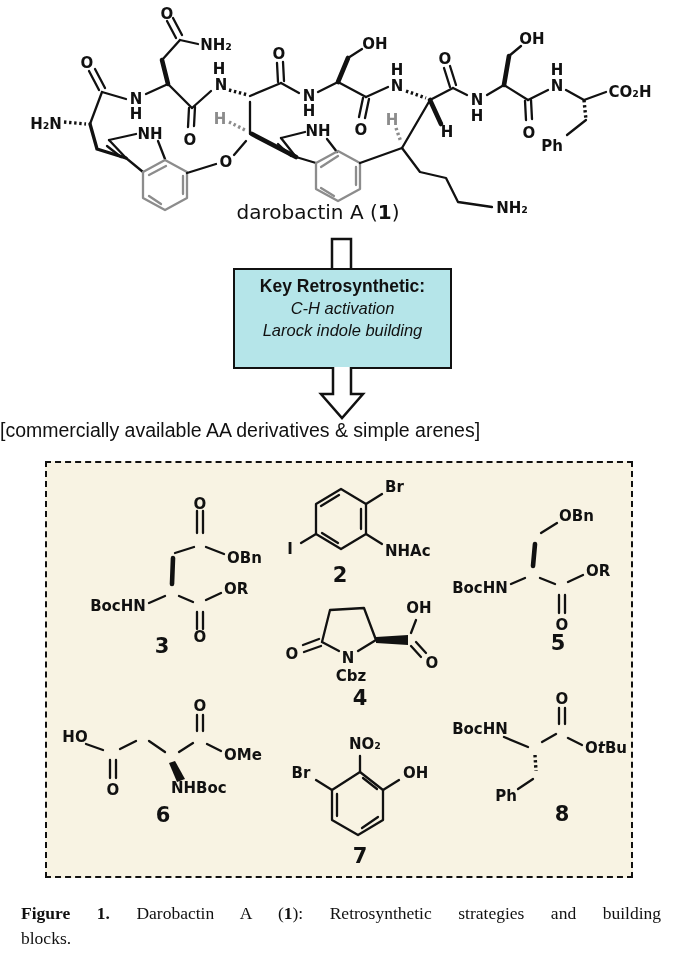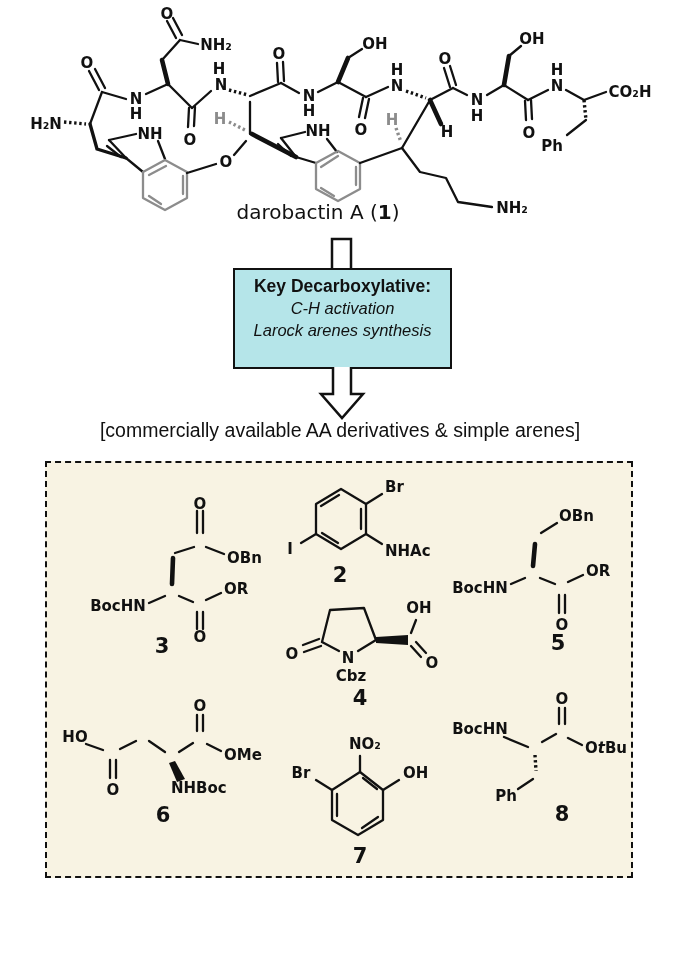--- a/index.html
+++ b/index.html
@@ -14,21 +14,21 @@
   .hzg{stroke:#8c8c8c;stroke-width:3.4;fill:none;stroke-dasharray:2.4 2.7;}
   .gy{stroke:#8c8c8c;stroke-width:2.3;fill:none;stroke-linecap:round;stroke-linejoin:round;}
   .atom{font-size:15px;}
   .cnum{font-size:21px;}
   .struct-title{font-size:20px;font-weight:normal;}
   .keybox{position:absolute;left:233px;top:268px;width:215px;height:97px;
           background:#b5e5e9;border:2.5px solid #111;text-align:center;}
   .keybox .kt{font-weight:bold;font-size:17.5px;margin-top:6px;}
   .keybox .kl{font-style:italic;font-size:16.5px;line-height:22px;text-align:center;}
   .arrow-svg{position:absolute;}
-  .bracket-note{position:absolute;left:0;top:419px;width:680px;text-align:center;
+  .bracket-note{position:absolute;left:0;top:419px;width:680px;
                 font-size:19.5px;color:#111;}
   .panel{position:absolute;left:45px;top:461px;width:584px;height:413px;
          background:#f8f3e3;border:2.6px dashed #111;}
   .caption{position:absolute;left:21px;top:901px;width:640px;
            font-family:"Liberation Serif",serif;font-size:17.5px;line-height:25px;color:#111;}
   .caption .l1{text-align:justify;text-align-last:justify;}
   .caption .l2{text-align:left;}
 </style>
 </head>
 <body>
@@ -140,23 +140,23 @@
     <text class="atom" text-anchor="middle" x="512" y="213">NH₂</text>
 
     <text class="struct-title" text-anchor="middle" x="318" y="219"><tspan>darobactin A (</tspan><tspan font-weight="bold">1</tspan><tspan>)</tspan></text>
   </svg>
 
   <svg class="arrow-svg" style="left:322px;top:236px;" width="40" height="34" viewBox="0 0 40 34">
     <path d="M10,34 L10,3 L29,3 L29,34" fill="#ffffff" stroke="#111" stroke-width="2.5"></path>
   </svg>
 
   <div class="keybox">
-    <div class="kt">Key Decarboxylative:</div>
+    <div class="kt">Key Retrosynthetic:</div>
     <div class="kl">C-H activation</div>
-    <div class="kl">Larock arenes synthesis</div>
+    <div class="kl">Larock indole building</div>
   </div>
 
   <svg class="arrow-svg" style="left:314px;top:367px;" width="56" height="54" viewBox="0 0 56 54">
     <path d="M19,0 L19,27 L7,27 L28,51 L49,27 L37,27 L37,0" fill="#ffffff" stroke="#111" stroke-width="2.5" stroke-linejoin="miter"></path>
   </svg>
 
   <div class="bracket-note">[commercially available AA derivatives &amp; simple arenes]</div>
 
   <div class="panel"></div>
   <svg width="588" height="417" viewBox="0 0 588 417" style="position:absolute;left:45px;top:461px;">
@@ -257,14 +257,18 @@
       <path class="hz" d="M490,294 L491,310"></path>
       <path class="b" d="M488,318 L473,328"></path>
       <text class="atom" text-anchor="middle" x="435" y="273">BocHN</text>
       <text class="atom" text-anchor="middle" x="517" y="243">O</text>
       <text class="atom" text-anchor="start" x="540" y="292"><tspan>O</tspan><tspan font-style="italic">t</tspan><tspan>Bu</tspan></text>
       <text class="atom" text-anchor="middle" x="461" y="340">Ph</text>
       <text class="cnum" text-anchor="middle" x="517" y="360">8</text>
     </g>
   </svg>
 
+  <div class="caption">
+    <div class="l1"><b>Figure 1.</b><span> Darobactin A (</span><b>1</b><span>): Retrosynthetic strategies and building</span></div>
+    <div class="l2">blocks.</div>
+  </div>
 
 </div>
 
 </body></html>

